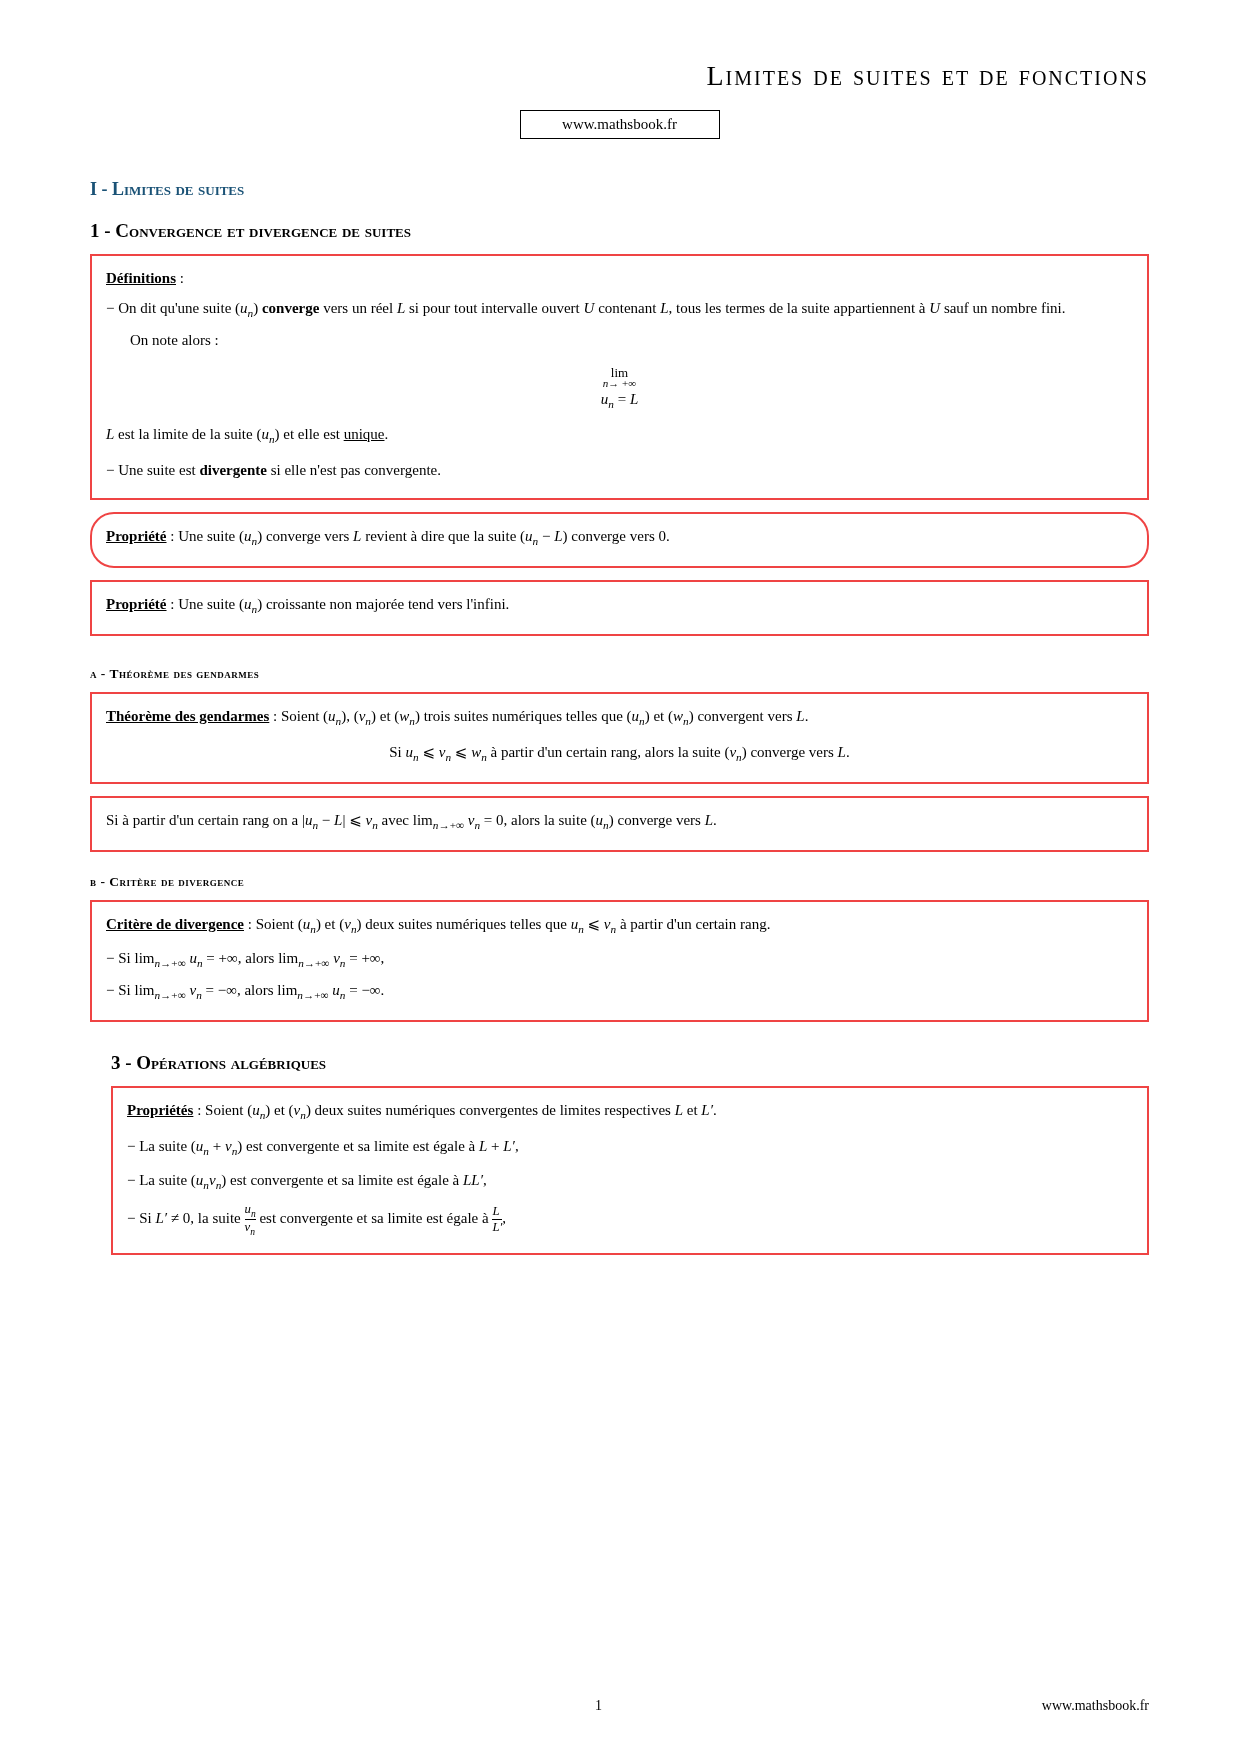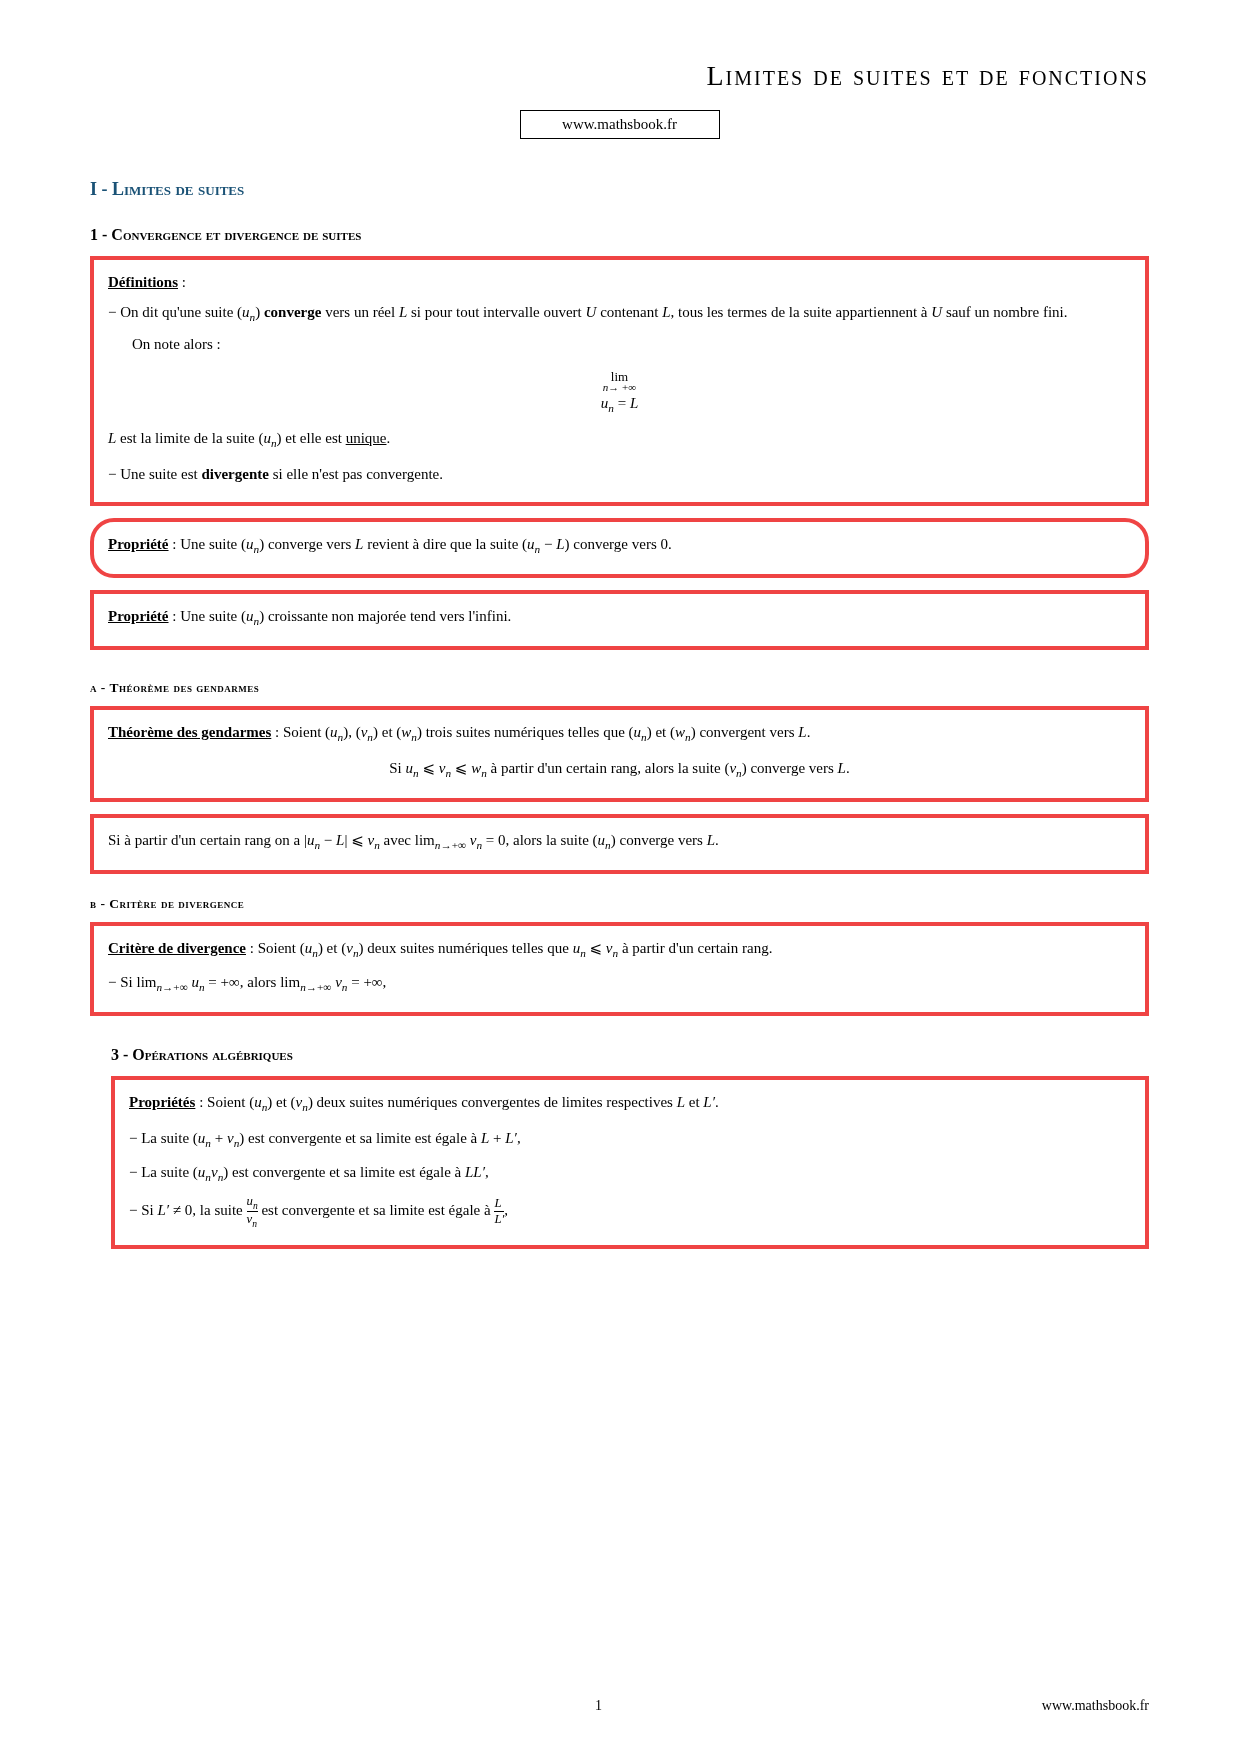--- a/index.html
+++ b/index.html
@@ -38,38 +38,38 @@
     .section-title {
       font-size: 18px;
       font-variant: small-caps;
       color: #1a5276;
       font-weight: bold;
       margin-bottom: 18px;
       margin-top: 10px;
     }
 
     .subsection-title {
-      font-size: 16px;
+      font-size: 19px;
       font-variant: small-caps;
       font-weight: bold;
       margin-bottom: 12px;
-      margin-top: 26px;
+      margin-top: 20px;
     }
 
     .subsubsection-title {
       font-size: 13.5px;
       font-variant: small-caps;
       font-weight: bold;
       margin-bottom: 10px;
       margin-top: 16px;
       letter-spacing: 0.5px;
     }
 
     .box {
-      border: 4px solid #ef4444;
+      border: 2px solid #ef4444;
       padding: 10px 14px;
       margin-bottom: 12px;
     }
 
     .box-title {
       font-weight: bold;
       text-decoration: underline;
     }
 
     .math-center {
@@ -193,20 +193,23 @@
 
     <div style="margin-top:22px;">
       <div class="subsubsection-title">b - Critère de divergence</div>
 
       <div class="box">
         <p>
           <span class="box-title underline">Critère de divergence</span> : Soient (<em>u<sub>n</sub></em>) et (<em>v<sub>n</sub></em>) deux suites numériques telles que <em>u<sub>n</sub></em> ⩽ <em>v<sub>n</sub></em> à partir d'un certain rang.
         </p>
         <p style="margin-top:8px;">
           − Si lim<sub><em>n</em>→+∞</sub> <em>u<sub>n</sub></em> = +∞, alors lim<sub><em>n</em>→+∞</sub> <em>v<sub>n</sub></em> = +∞,
+        </p>
+        <p>
+          − Si lim<sub><em>n</em>→+∞</sub> <em>v<sub>n</sub></em> = −∞, alors lim<sub><em>n</em>→+∞</sub> <em>u<sub>n</sub></em> = −∞.
         </p>
       </div>
     </div>
   </div>
 
   <div class="section-block" style="margin-top:30px;padding-left:21px;">
     <div class="subsection-title">3 - Opérations algébriques</div>
 
     <div class="box">
       <p>

